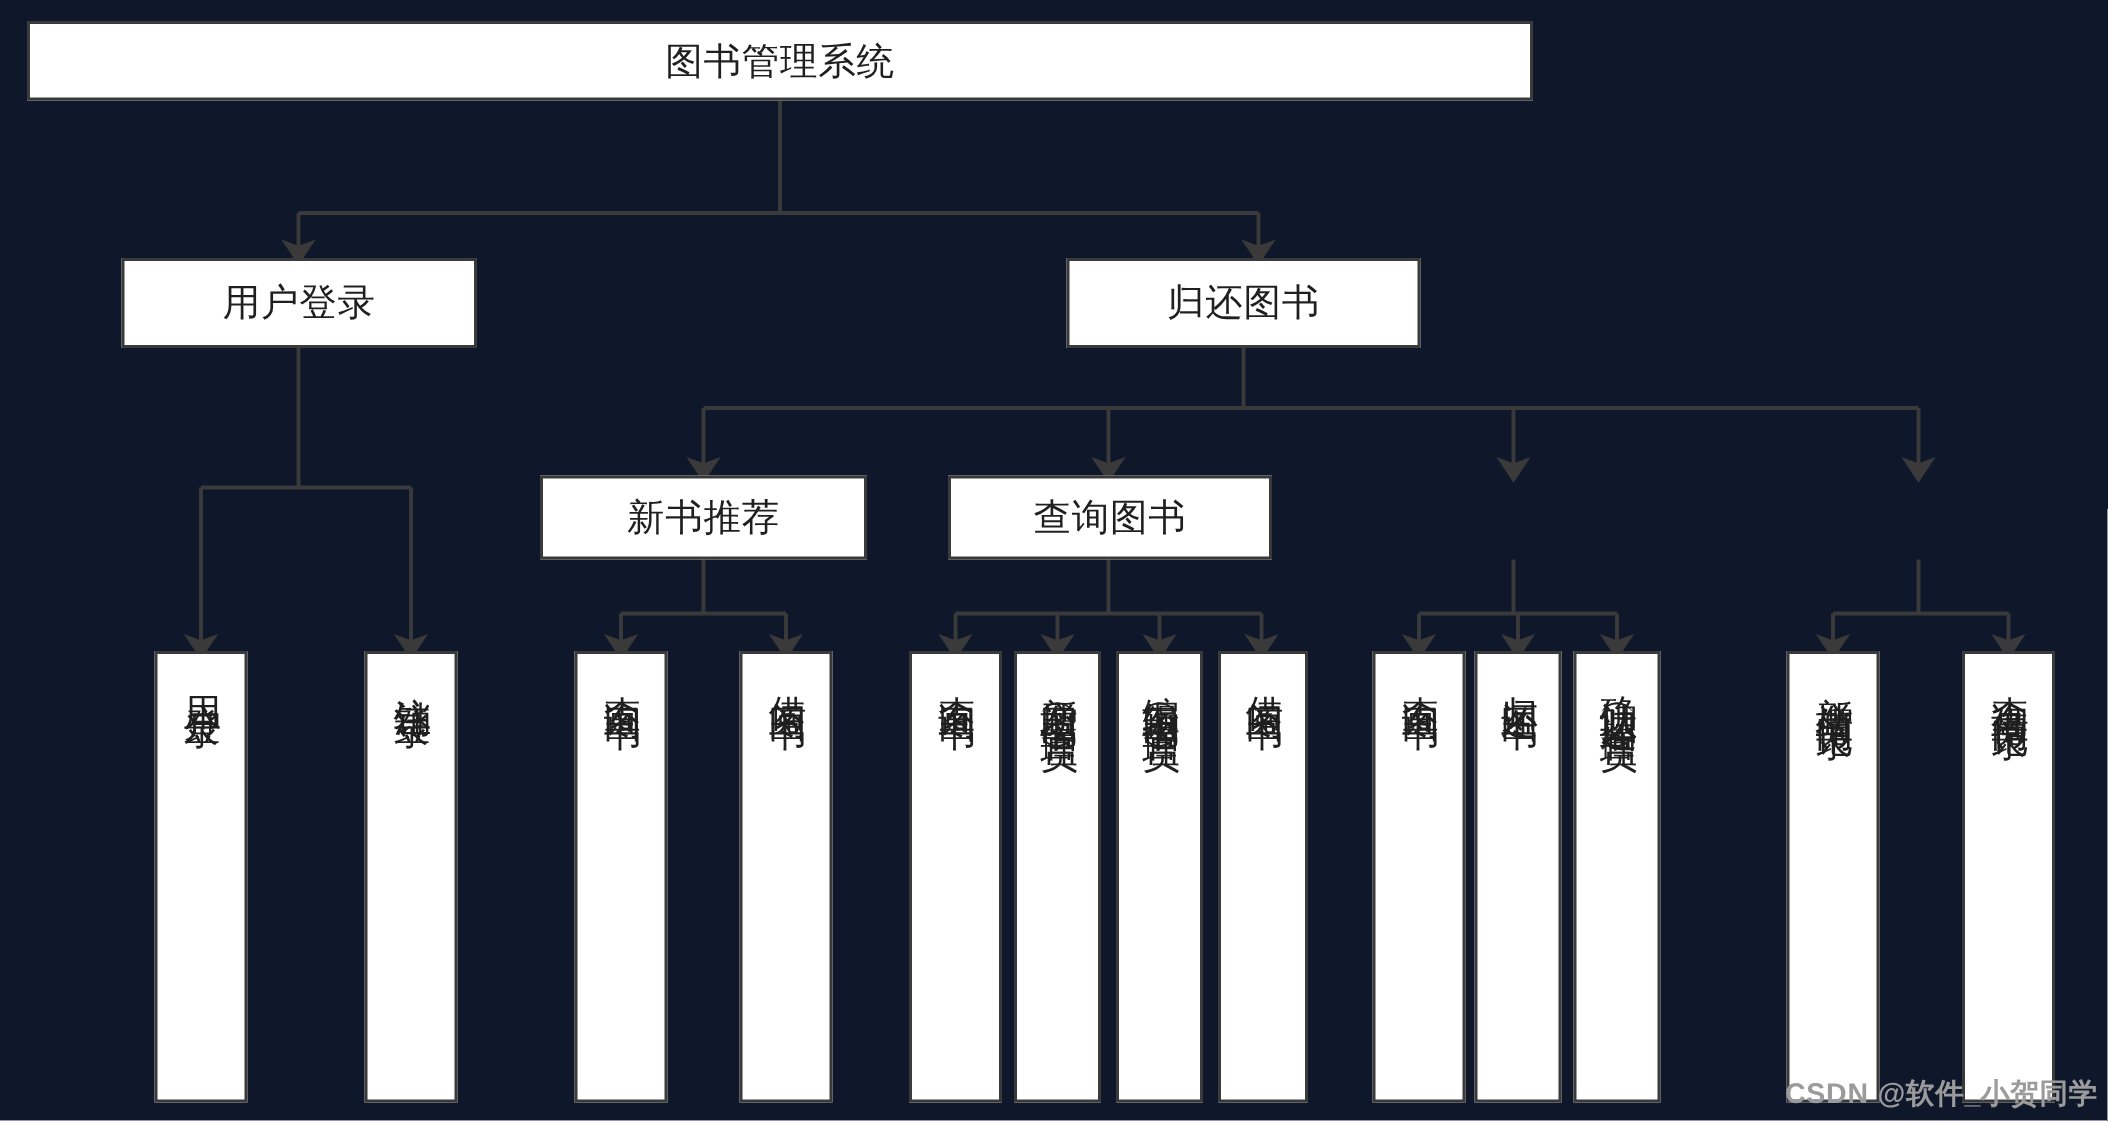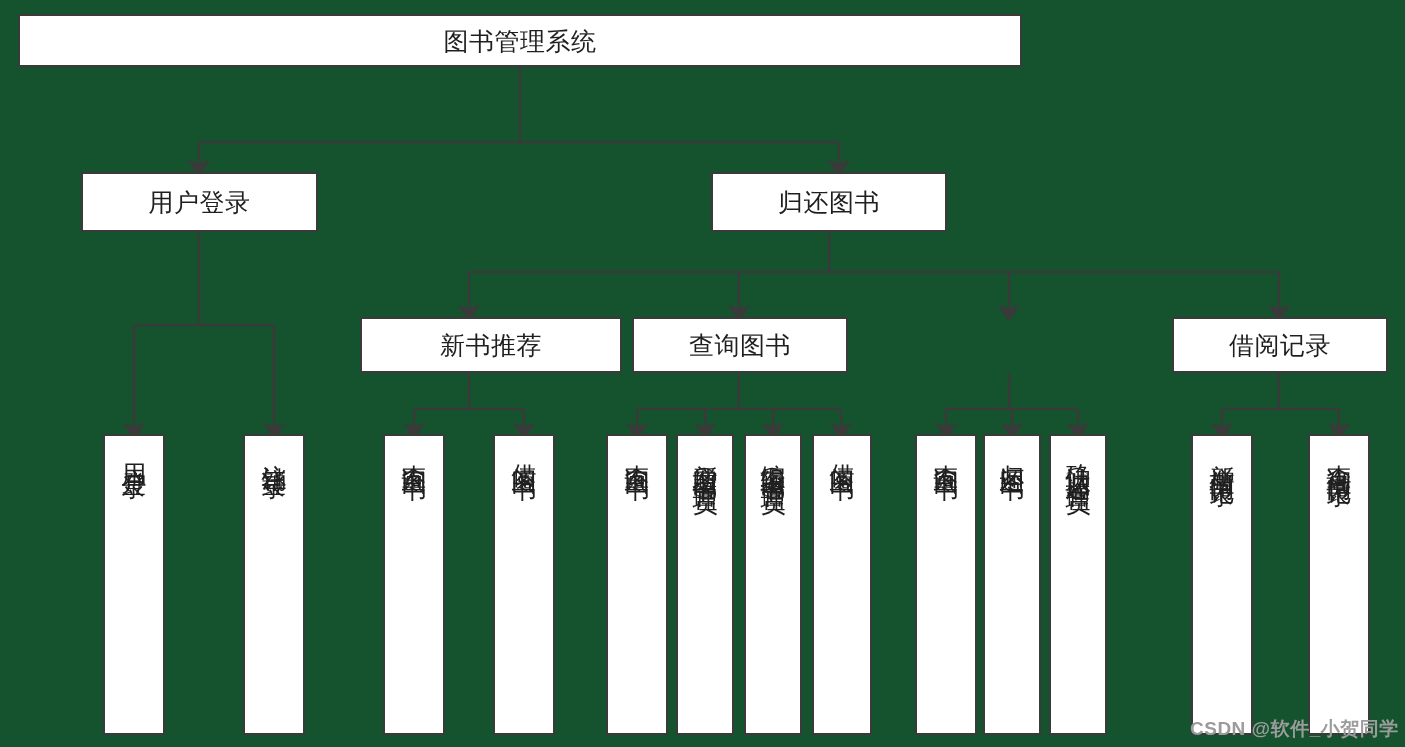--- a/index.html
+++ b/index.html
@@ -8,21 +8,21 @@
     background: #ffffff;
   }
   body {
     font-family: "Liberation Sans", "DejaVu Sans", sans-serif;
     color: #000000;
   }
   #canvas {
     position: relative;
     width: 1405px;
     height: 747px;
-    background: #14532d;
+    background: #0f172a;
     overflow: hidden;
   }
   svg#edges {
     position: absolute;
     left: 0;
     top: 0;
     width: 1405px;
     height: 747px;
     pointer-events: none;
   }
@@ -128,28 +128,25 @@
     <span class="lbl">图书管理系统</span>
   </div>
 
   <div class="node horiz" style="left:81px; top:172px; width:237px; height:60px;">
     <span class="lbl">用户登录</span>
   </div>
   <div class="node horiz" style="left:711px; top:172px; width:236px; height:60px;">
     <span class="lbl">归还图书</span>
   </div>
 
-  <div class="node horiz" style="left:360px; top:317px; width:262px; height:56px;">
+  <div class="node horiz" style="left:360px; top:317px; width:218px; height:56px;">
     <span class="lbl">新书推荐</span>
   </div>
   <div class="node horiz" style="left:632px; top:317px; width:216px; height:56px;">
     <span class="lbl">查询图书</span>
-  </div>
-  <div class="node horiz" style="left:1172px; top:317px; width:216px; height:56px;">
-    <span class="lbl">借阅记录</span>
   </div>
 
   <div class="node vert" style="left:103px; top:434px; width:62px; height:301px;">
     <span class="lbl">用户登录</span>
   </div>
   <div class="node vert" style="left:243px; top:434px; width:62px; height:301px;">
     <span class="lbl">注销登录</span>
   </div>
 
   <div class="node vert" style="left:383px; top:434px; width:62px; height:301px;">

